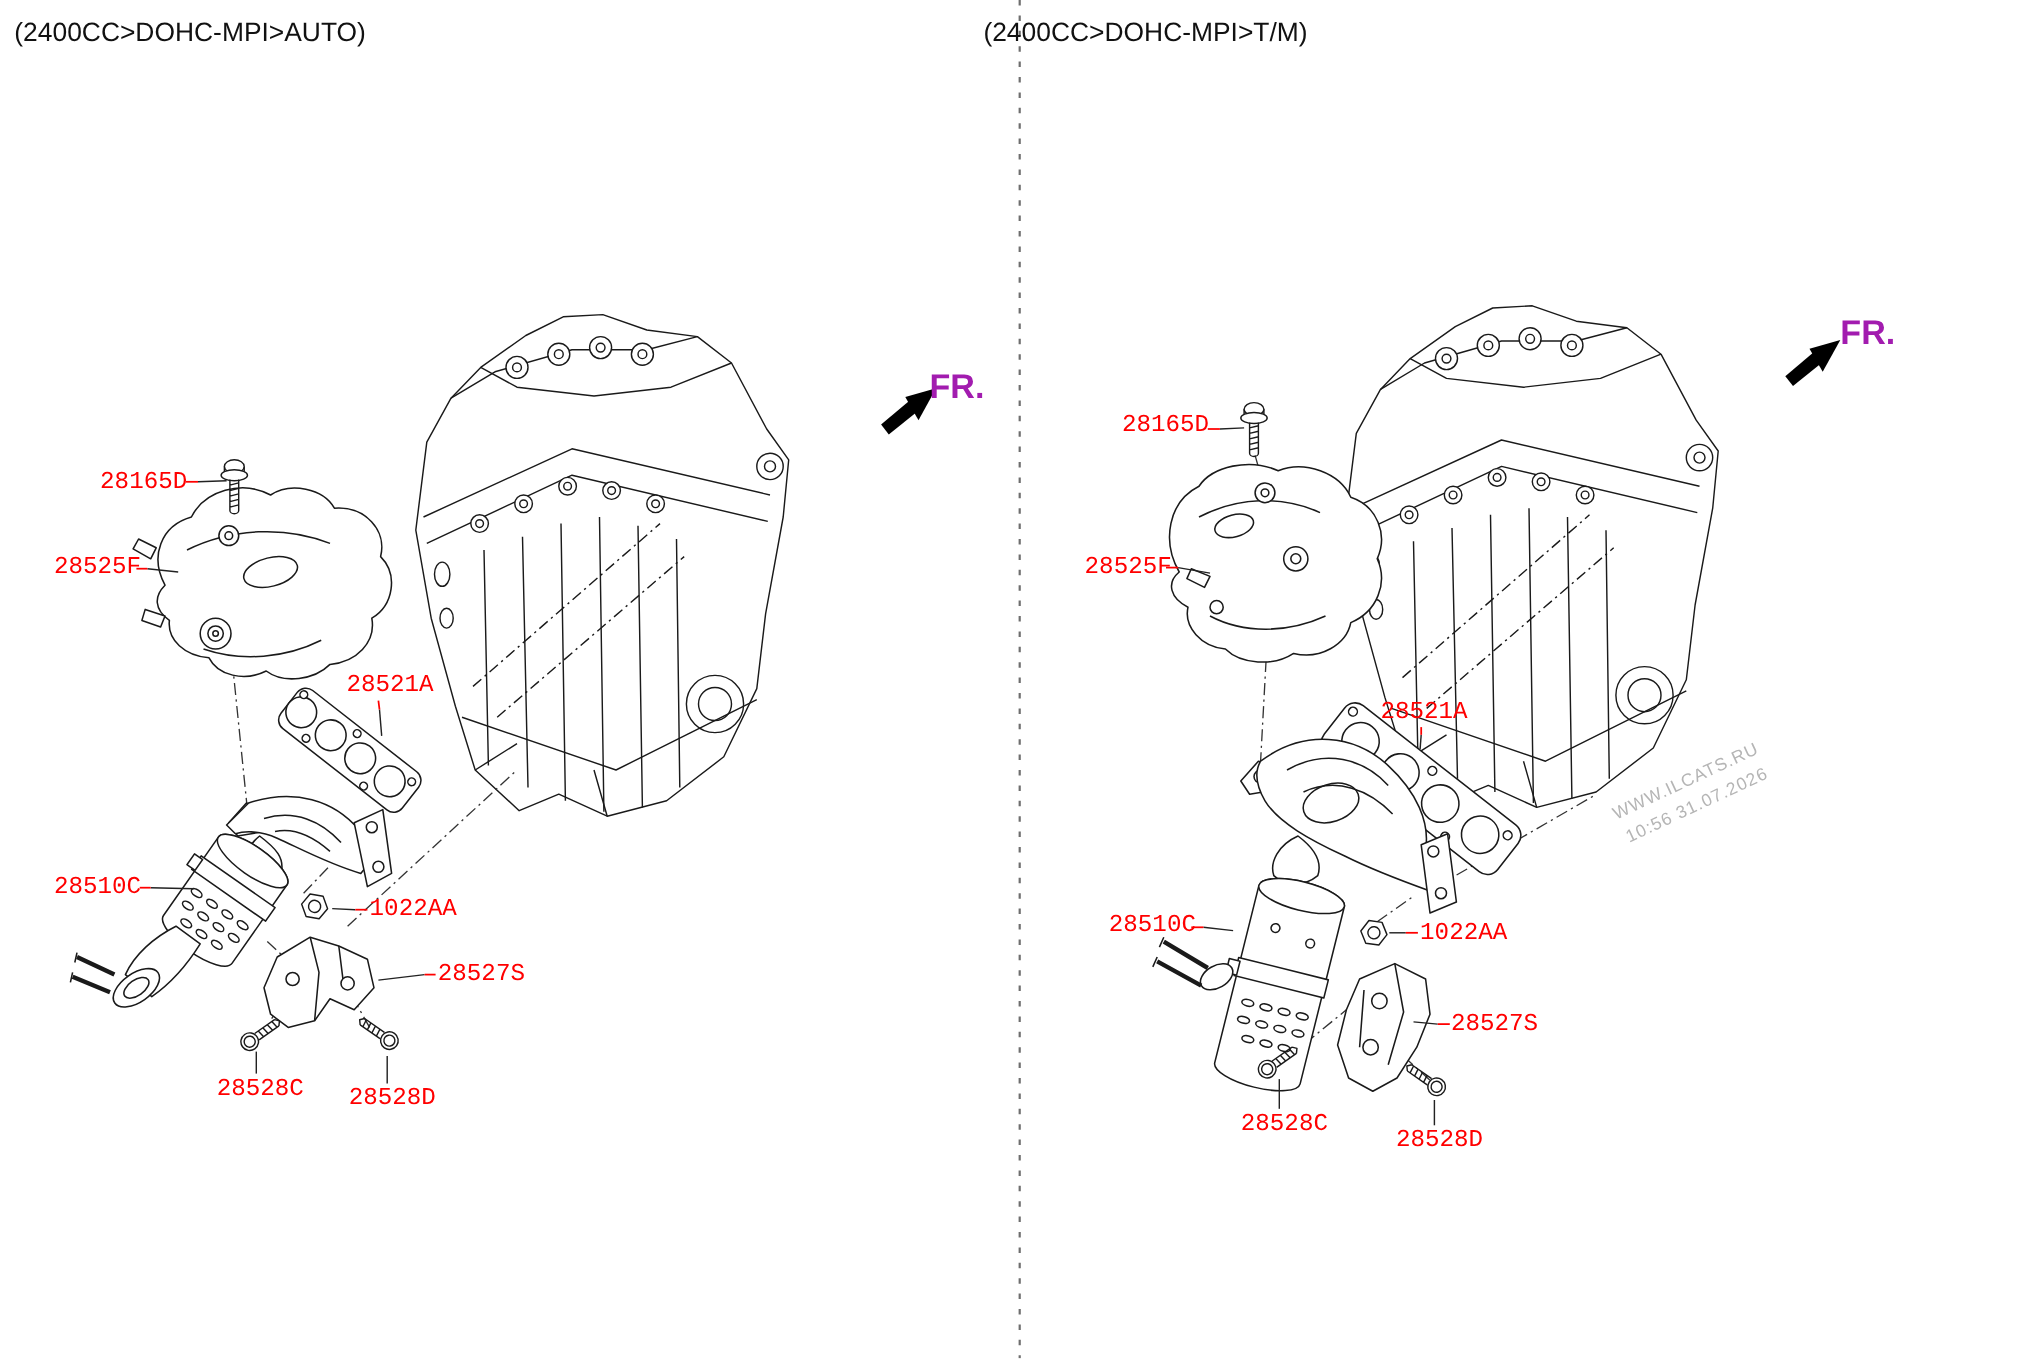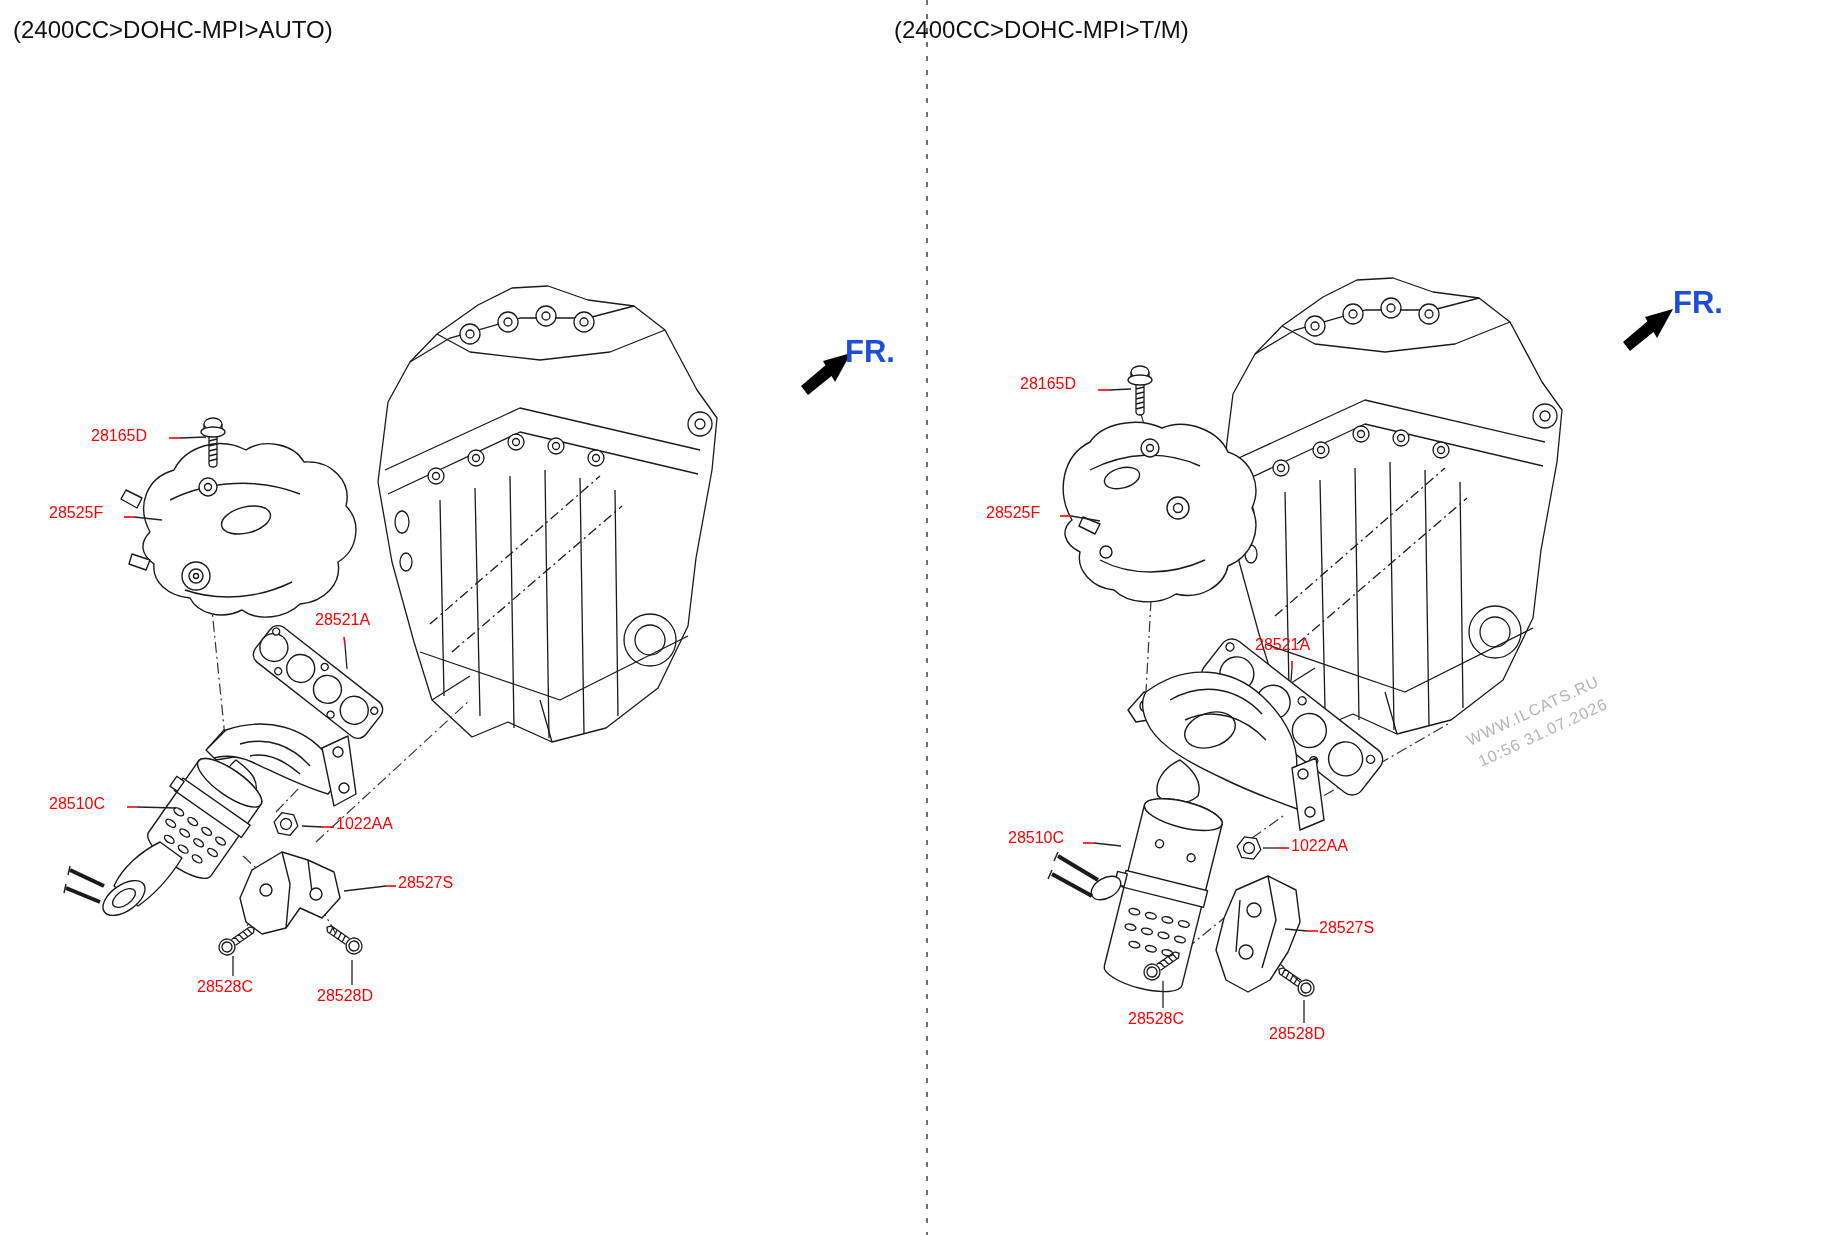--- a/index.html
+++ b/index.html
@@ -1,21 +1,21 @@
 <!DOCTYPE html>
 <html style="--label-red: #ff0000; --wm-gray: #b5b5b5;"><head>
 <meta charset="utf-8">
 <style>
   html,body{margin:0;padding:0;background:#fff;}
   .canvas{position:relative;width:1841px;height:1235px;background:#fff;overflow:hidden;
           font-family:"Liberation Sans","DejaVu Sans",sans-serif;}
   .art{position:absolute;left:0;top:0;}
   .panel-title{position:absolute;font-size:24px;color:#111;white-space:nowrap;}
-  .part-label{position:absolute;font-size:16px;color:var(--label-red,#ff0000);white-space:nowrap;line-height:1;}
-  .fr-label{position:absolute;font-size:31px;font-weight:bold;color:#1d4ed8;line-height:1;}
+  .part-label{position:absolute;font-size:22px;color:var(--label-red,#ff0000);white-space:nowrap;line-height:1;font-family:Liberation Mono, monospace;}
+  .fr-label{position:absolute;font-size:31px;font-weight:bold;color:#a21caf;line-height:1;}
   .watermark{position:absolute;left:1438px;top:698px;width:200px;color:var(--wm-gray,#b5b5b5);
              font-size:16px;line-height:1.5;transform:rotate(-25deg);transform-origin:center;
              text-align:center;letter-spacing:1px;white-space:nowrap;}
 </style>
 </head>
 <body>
 
 <div class="canvas">
 
   <svg class="art" width="1841" height="1235" viewBox="0 0 1841 1235">

